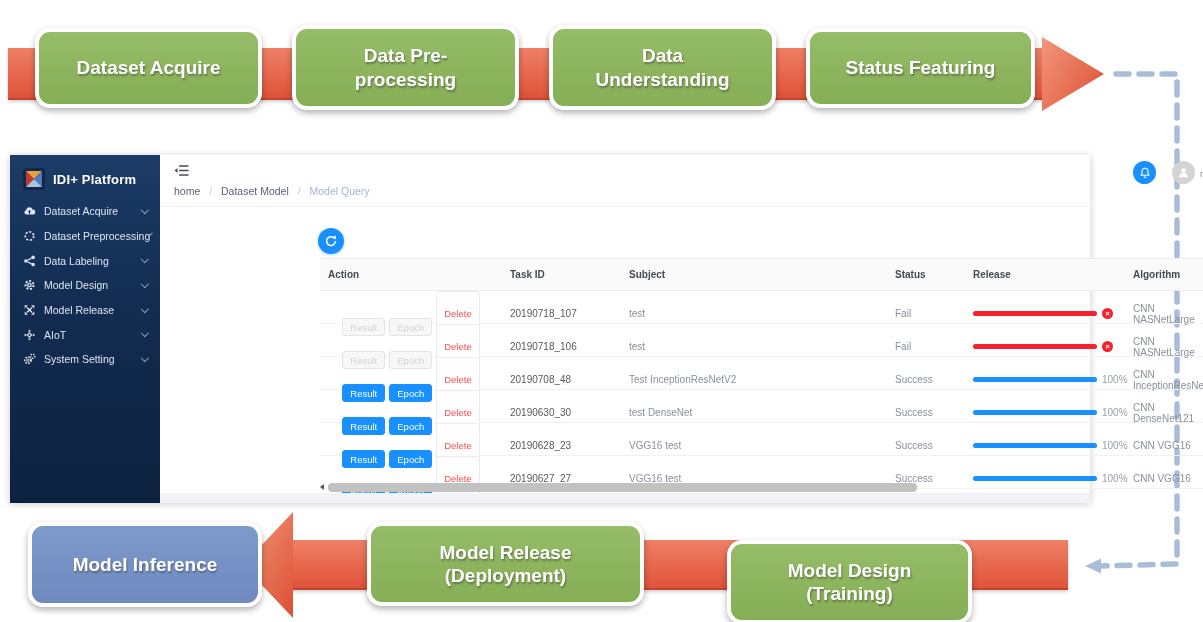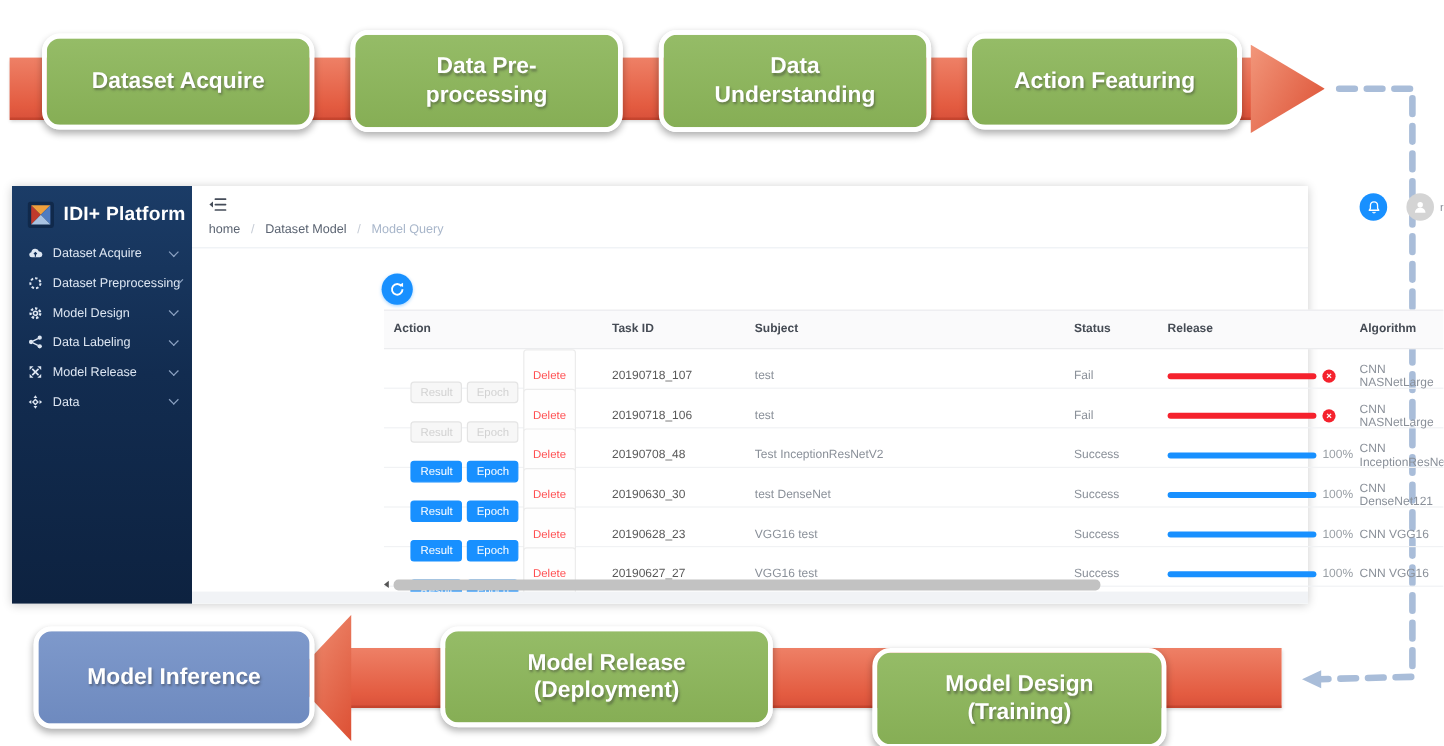--- a/index.html
+++ b/index.html
@@ -21,21 +21,21 @@
   #dash-overlay{position:absolute;left:0;top:0;z-index:0;}
 
   
   #window{position:absolute;left:10px;top:155px;width:1080px;height:348px;background:#fff;
           box-shadow:0 1px 8px rgba(0,0,0,.2);z-index:2;font-family:"Liberation Sans",sans-serif;}
 
   
   #sidebar{position:absolute;left:0;top:0;width:150px;height:348px;
            background:linear-gradient(180deg,#1B3C67 0%,#122C50 45%,#0D2240 100%);}
   #logo-row{display:flex;align-items:center;gap:8px;padding:9px 0 0 13px;height:30px;}
-  #brand{color:#fff;font-size:16px;font-weight:bold;letter-spacing:.2px;}
+  #brand{color:#fff;font-size:13px;font-weight:bold;letter-spacing:.2px;}
   #menu{position:absolute;left:0;top:44px;right:0;list-style:none;margin:0;padding:0;}
   #menu li{height:24.7px;display:flex;align-items:center;padding:0 12px 0 13px;cursor:pointer;}
   #menu .mi{width:13px;height:12px;margin-right:8px;flex:0 0 13px;display:flex;align-items:center;}
   #menu .ml{color:#DDE6F2;font-size:10.5px;flex:1;white-space:nowrap;}
   .chev{width:4.6px;height:4.6px;border-right:1.4px solid #8CA2C2;border-bottom:1.4px solid #8CA2C2;
         transform:rotate(45deg);margin-top:-3px;}
 
   
   #main{position:absolute;left:150px;top:0;right:0;bottom:0;background:#fff;}
   #fold{position:absolute;left:14px;top:9px;width:15px;height:13px;cursor:pointer;}
@@ -99,21 +99,21 @@
   <div class="step" style="left:35px;top:28px;width:227px;height:80px;">
     <span style="width:200px;">Dataset Acquire</span>
     </div>
   <div class="step" style="left:549px;top:25px;width:227px;height:85px;">
     <span style="width:165px;">Data Understanding</span>
     </div>
   <div class="step" style="left:292px;top:25px;width:227px;height:85px;">
     <span style="width:150px;">Data Pre-processing</span>
     </div>
   <div class="step" style="left:806px;top:28px;width:229px;height:80px;">
-    <span style="width:205px;">Action Featuring</span>
+    <span style="width:205px;">Status Featuring</span>
     </div>
 
   <div class="band" style="left:290px;top:540px;width:778px;height:50px;"></div>
   <div class="arrowhead ah-left" style="left:243px;top:512px;width:50px;height:106px;"></div>
 
   <div class="step blue" style="left:28px;top:522px;width:234px;height:85px;">
     <span style="width:210px;">Model Inference</span>
     </div>
   <div class="step" style="left:367px;top:522px;width:277px;height:84px;">
     <span style="width:215px;">Model Release (Deployment)</span>
@@ -151,42 +151,42 @@
               <svg width="13" height="12" viewBox="0 0 12 12">
                 <circle cx="6" cy="6" r="4.2" fill="none" stroke="#DDE6F2" stroke-width="1.7" stroke-dasharray="2.1 1.7"></circle>
               </svg>
             </span>
           <span class="ml">Dataset Preprocessing</span>
             <span class="chev"></span>
           </li>
         <li>
           <span class="mi">
               <svg width="13" height="12" viewBox="0 0 12 12">
-                <circle cx="6" cy="6" r="4" fill="none" stroke="#DDE6F2" stroke-width="2" stroke-dasharray="2 1.6"></circle>
-                <circle cx="6" cy="6" r="1.7" fill="none" stroke="#DDE6F2" stroke-width="1.3"></circle>
-              </svg>
-            </span>
-          <span class="ml">Model Design</span>
-            <span class="chev"></span>
-          </li>
-        <li>
-          <span class="mi">
-              <svg width="13" height="12" viewBox="0 0 12 12">
                 <g fill="#DDE6F2">
                   <circle cx="9.6" cy="2.4" r="1.8"></circle>
                   <circle cx="2.4" cy="6" r="1.8"></circle>
                   <circle cx="9.6" cy="9.6" r="1.8"></circle>
                 </g>
                 <g stroke="#DDE6F2" stroke-width="1.2">
                   <line x1="3.9" y1="5.2" x2="8.1" y2="3.1"></line>
                   <line x1="3.9" y1="6.8" x2="8.1" y2="8.9"></line>
                 </g>
               </svg>
             </span>
           <span class="ml">Data Labeling</span>
+            <span class="chev"></span>
+          </li>
+        <li>
+          <span class="mi">
+              <svg width="13" height="12" viewBox="0 0 12 12">
+                <circle cx="6" cy="6" r="4" fill="none" stroke="#DDE6F2" stroke-width="2" stroke-dasharray="2 1.6"></circle>
+                <circle cx="6" cy="6" r="1.7" fill="none" stroke="#DDE6F2" stroke-width="1.3"></circle>
+              </svg>
+            </span>
+          <span class="ml">Model Design</span>
             <span class="chev"></span>
           </li>
         <li>
           <span class="mi">
               <svg width="13" height="12" viewBox="0 0 12 12">
                 <g stroke="#DDE6F2" stroke-width="1.4">
                   <path d="M3.4 3.4 L8.6 8.6 M8.6 3.4 L3.4 8.6"></path>
                 </g>
                 <g fill="#DDE6F2">
                   <path d="M1.2 1.2h3.2L1.2 4.4z"></path>
@@ -204,21 +204,32 @@
               <svg width="13" height="12" viewBox="0 0 12 12">
                 <g fill="#DDE6F2">
                   <path d="M6 .4l1.6 2.2H4.4z"></path>
                   <path d="M6 11.6l1.6-2.2H4.4z"></path>
                   <path d="M.4 6l2.2-1.6v3.2z"></path>
                   <path d="M11.6 6L9.4 4.4v3.2z"></path>
                 </g>
                 <rect x="4.5" y="4.5" width="3" height="3" transform="rotate(45 6 6)" fill="none" stroke="#DDE6F2" stroke-width="1.1"></rect>
               </svg>
             </span>
-          <span class="ml">Data</span>
+          <span class="ml">AIoT</span>
+            <span class="chev"></span>
+          </li>
+        <li>
+          <span class="mi">
+              <svg width="13" height="12" viewBox="0 0 12 12">
+                <circle cx="4.4" cy="7.2" r="3.1" fill="none" stroke="#DDE6F2" stroke-width="1.7" stroke-dasharray="1.6 1.3"></circle>
+                <circle cx="4.4" cy="7.2" r="1.2" fill="none" stroke="#DDE6F2" stroke-width="1"></circle>
+                <circle cx="9.2" cy="3.2" r="2.1" fill="none" stroke="#DDE6F2" stroke-width="1.5" stroke-dasharray="1.2 1.1"></circle>
+              </svg>
+            </span>
+          <span class="ml">System Setting</span>
             <span class="chev"></span>
           </li>
       </ul>
     </div>
 
     <div id="main">
       <svg id="fold" viewBox="0 0 15 13">
         <g stroke="#454C59" stroke-width="1.4" stroke-linecap="round">
           <line x1="5.5" y1="2" x2="14" y2="2"></line>
             <line x1="5.5" y1="6.5" x2="14" y2="6.5"></line>

